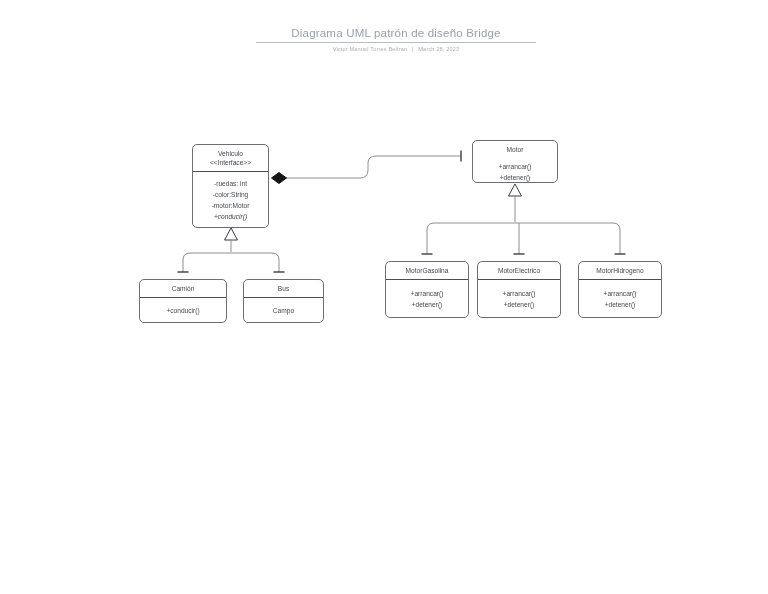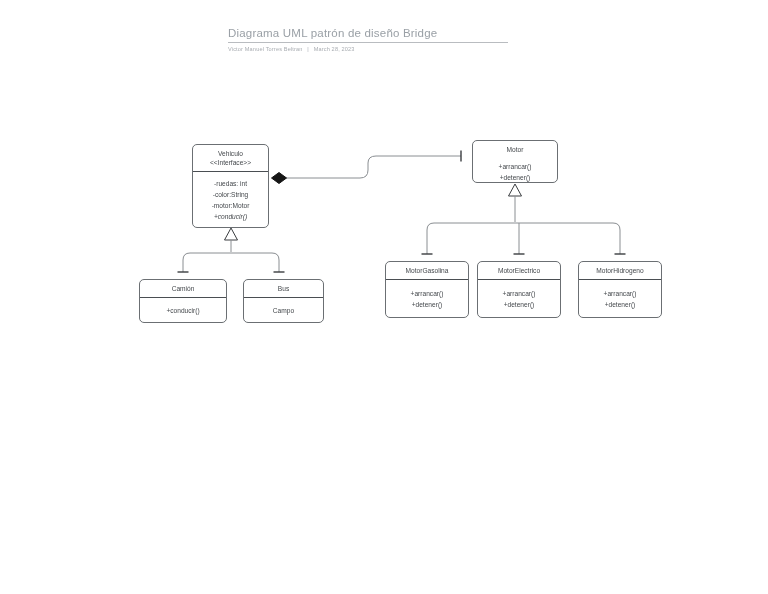--- a/index.html
+++ b/index.html
@@ -12,23 +12,24 @@
     height: 594px;
     position: relative;
     overflow: hidden;
     font-family: "Liberation Sans", sans-serif;
     color: #3c3c3c;
   }
 
   
   #doc-header {
     position: absolute;
-    left: 228px;
+    left: 256px;
     top: 26px;
     width: 280px;
+    text-align: center;
   }
   #doc-title {
     font-size: 11.5px;
     font-weight: 400;
     color: #9aa0a6;
     letter-spacing: 0.2px;
     line-height: 14px;
     white-space: nowrap;
   }
   #title-rule {

